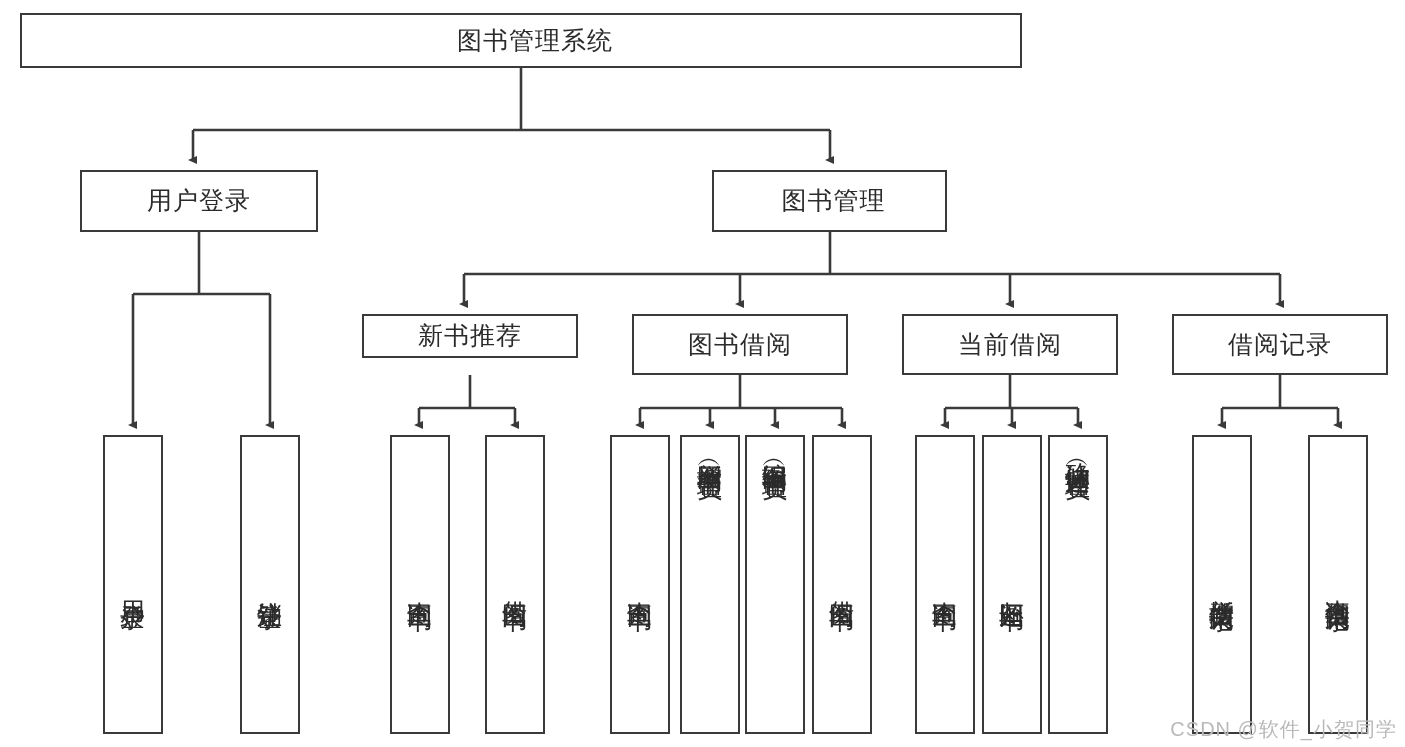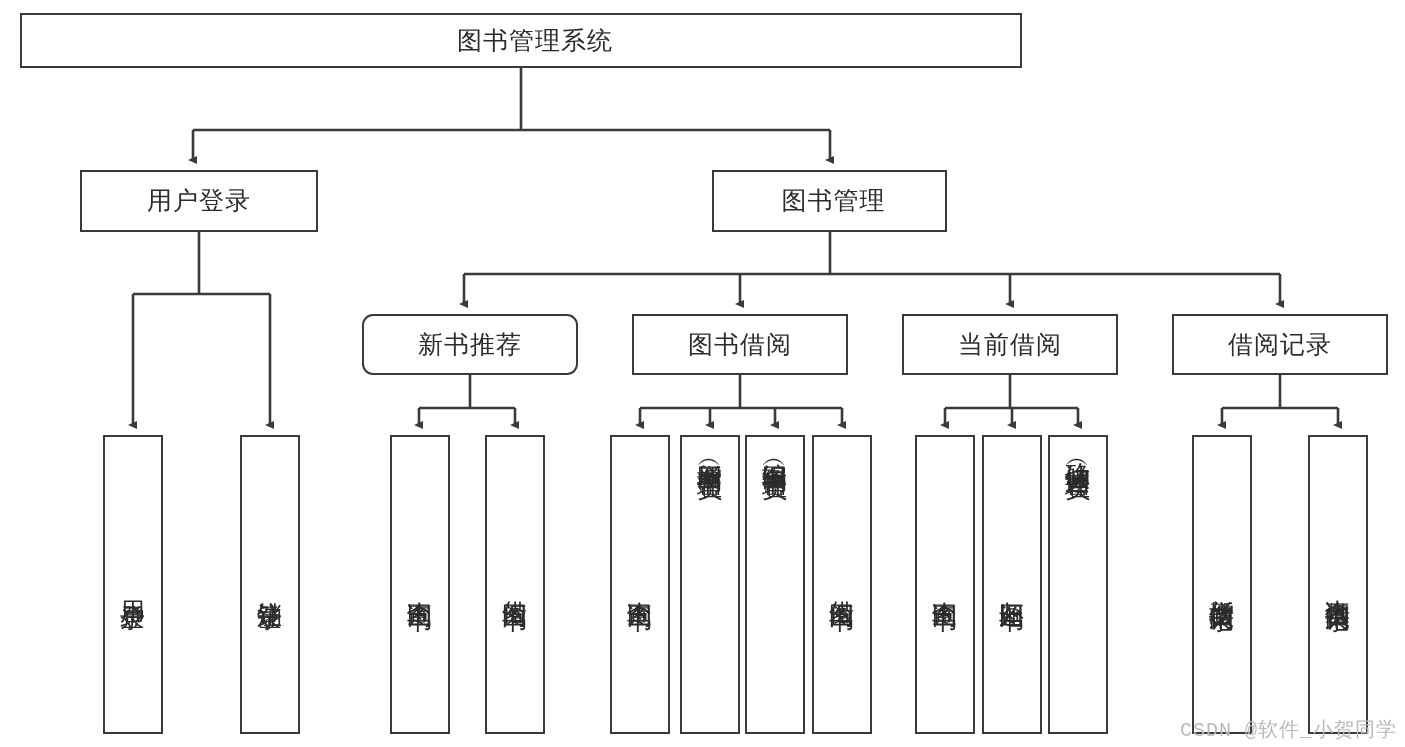--- a/index.html
+++ b/index.html
@@ -60,21 +60,21 @@
     padding-top: 0;
   }
   #watermark {
     position: absolute;
     right: 8px;
     bottom: 4px;
     font-size: 20px;
     color: #b9b9b9;
     letter-spacing: 1px;
     white-space: nowrap;
-    font-family: Liberation Mono, monospace;
+    font-family: Liberation Sans, sans-serif;
   }
 </style>
 </head>
 <body>
 
 <div id="canvas">
 
   <svg id="edges" viewBox="0 0 1405 747">
     <defs>
       <marker id="arrow" markerWidth="10" markerHeight="10" refX="5" refY="5" orient="auto" markerUnits="userSpaceOnUse">
@@ -129,21 +129,21 @@
     <span>图书管理系统</span>
   </div>
 
   <div class="node hz" style="left:80px; top:170px; width:238px; height:62px;">
     <span>用户登录</span>
   </div>
   <div class="node hz" style="left:712px; top:170px; width:235px; height:62px;padding-left:8px;">
     <span>图书管理</span>
   </div>
 
-  <div class="node hz" style="left:362px; top:314px; width:216px; height:61px;border-radius:11px;">
+  <div class="node hz" style="left:362px; top:314px; width:216px; height:44px;">
     <span>新书推荐</span>
   </div>
   <div class="node hz" style="left:902px; top:314px; width:216px; height:61px;">
     <span>当前借阅</span>
   </div>
   <div class="node hz" style="left:632px; top:314px; width:216px; height:61px;">
     <span>图书借阅</span>
   </div>
   <div class="node hz" style="left:1172px; top:314px; width:216px; height:61px;align-items:center;">
     <span>借阅记录</span>

